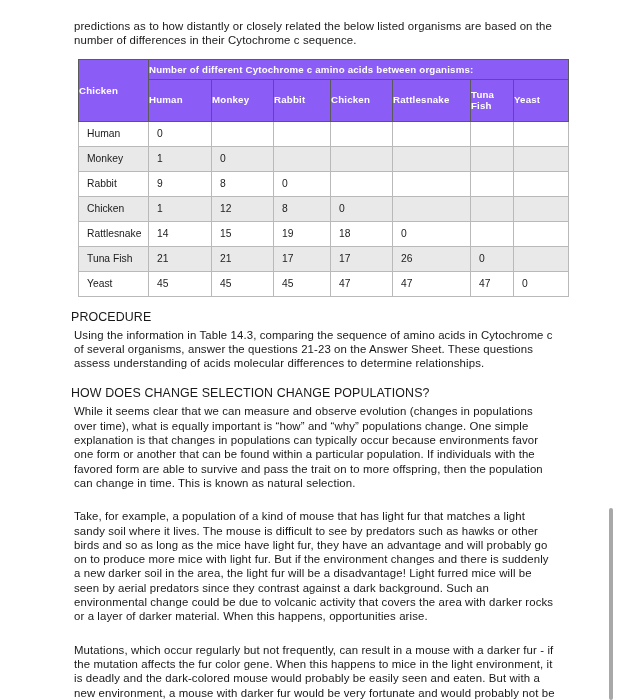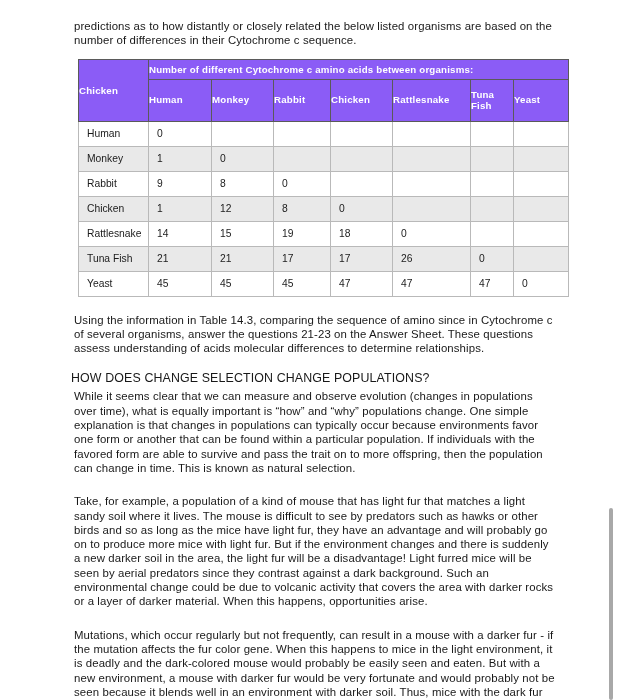--- a/index.html
+++ b/index.html
@@ -237,21 +237,22 @@
           <td>47</td>
           <td>0</td>
         </tr>
       </tbody>
     </table>
   </div>
 
 
   <div class="gap"></div>
 
-  <p class="para"><span>Using the information in Table 14.3, comparing the sequence of amino since in Cytochrome c of several organisms, </span><b>answer the questions 21-23 on the Answer Sheet</b><span>.  These questions assess understanding of acids molecular differences to determine relationships.</span></p>
+  <p class="heading">PROCEDURE</p>
+  <p class="para"><span>Using the information in Table 14.3, comparing the sequence of amino acids in Cytochrome c of several organisms, </span><b>answer the questions 21-23 on the Answer Sheet</b><span>.  These questions assess understanding of acids molecular differences to determine relationships.</span></p>
 
   <div class="gap"></div>
 
   <p class="heading">HOW DOES CHANGE SELECTION CHANGE POPULATIONS?</p>
   <p class="para">While it seems clear that we can measure and observe evolution (changes in populations over time), what is equally important is “how” and “why” populations change.  One simple explanation is that changes in populations can typically occur because environments favor one form or another that can be found within a particular population.  If individuals with the favored form are able to survive and pass the trait on to more offspring, then the population can change in time.  This is known as natural selection.</p>
 
   <div class="gap"></div>
 
   <p class="para">Take, for example, a population of a kind of mouse that has light fur that matches a light sandy soil where it lives.  The mouse is difficult to see by predators such as hawks or other birds and so as long as the mice have light fur, they have an advantage and will probably go on to produce more mice with light fur.  But if the environment changes and there is suddenly a new darker soil in the area, the light fur will be a disadvantage!  Light furred mice will be seen by aerial predators since they contrast against a dark background.  Such an environmental change could be due to volcanic activity that covers the area with darker rocks or a layer of darker material.  When this happens, opportunities arise.</p>
 

